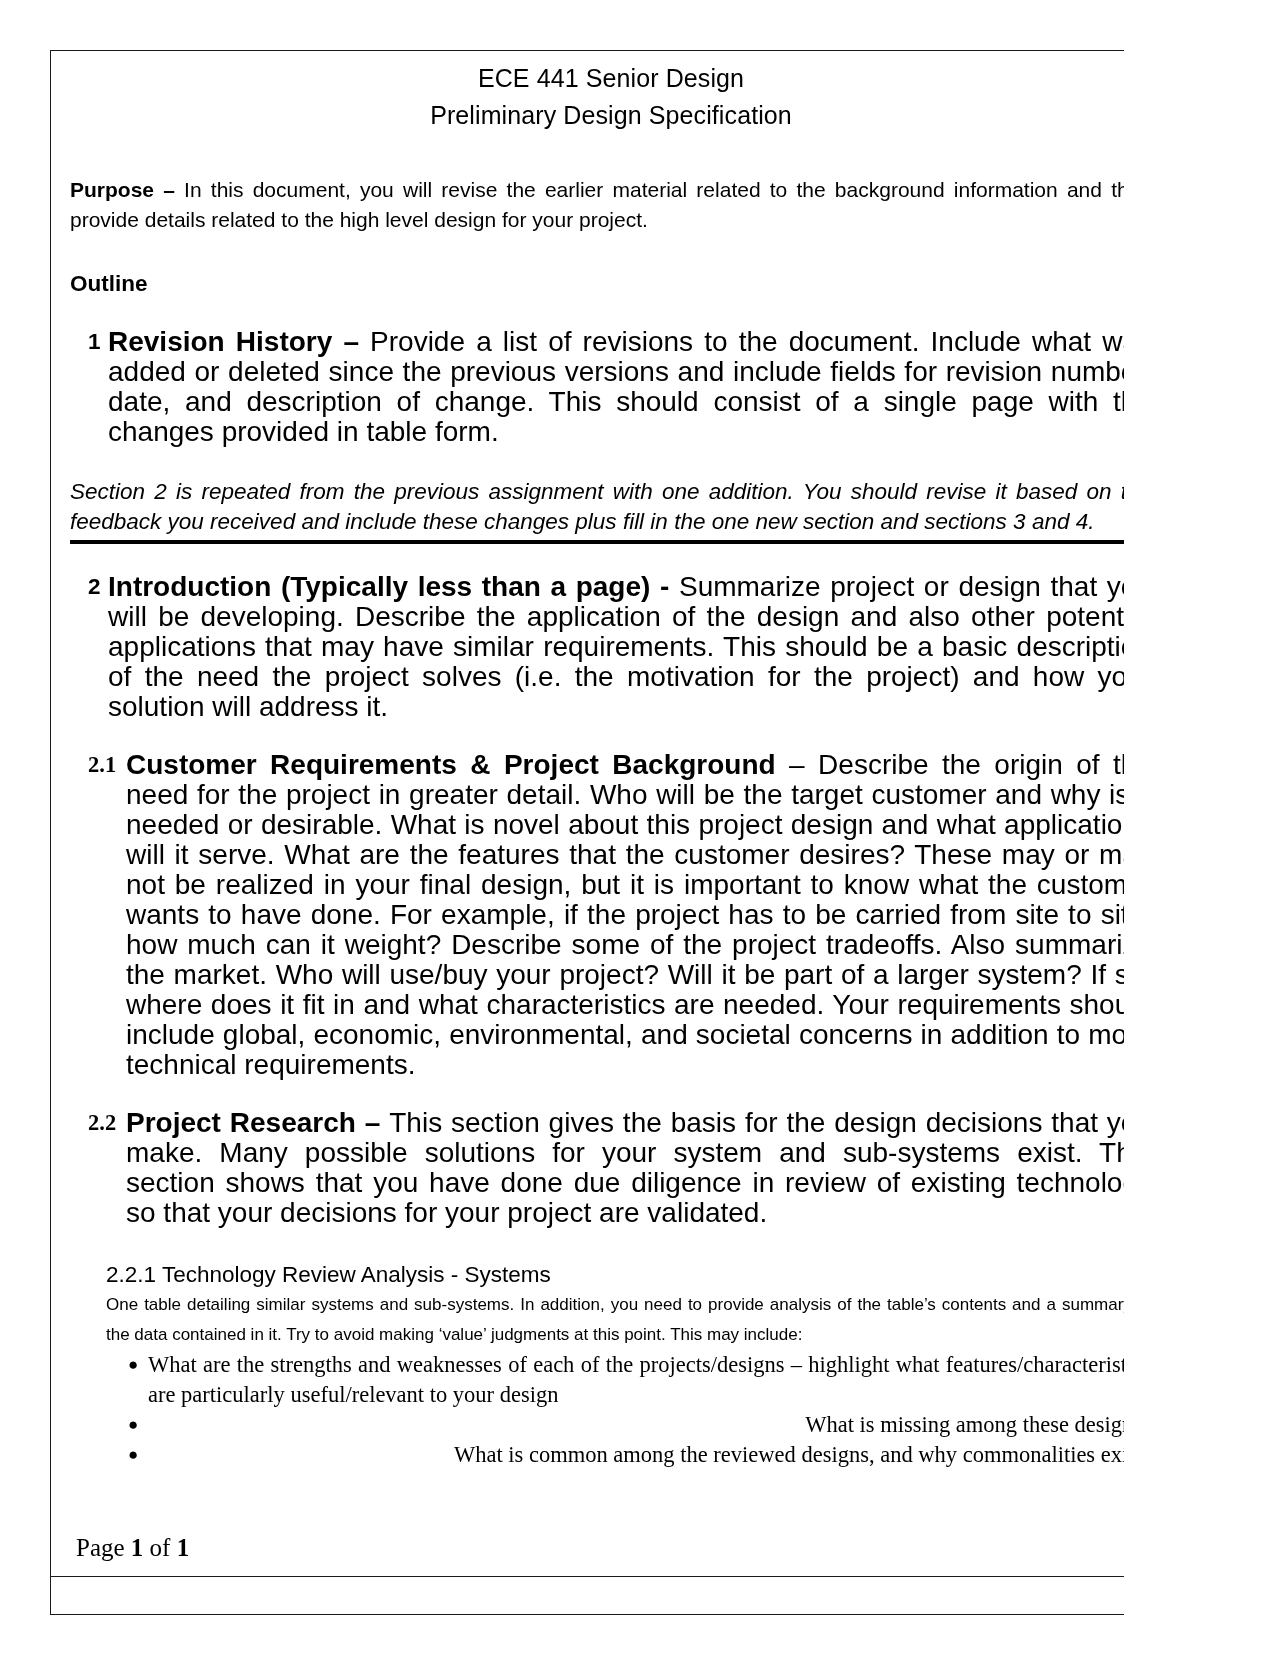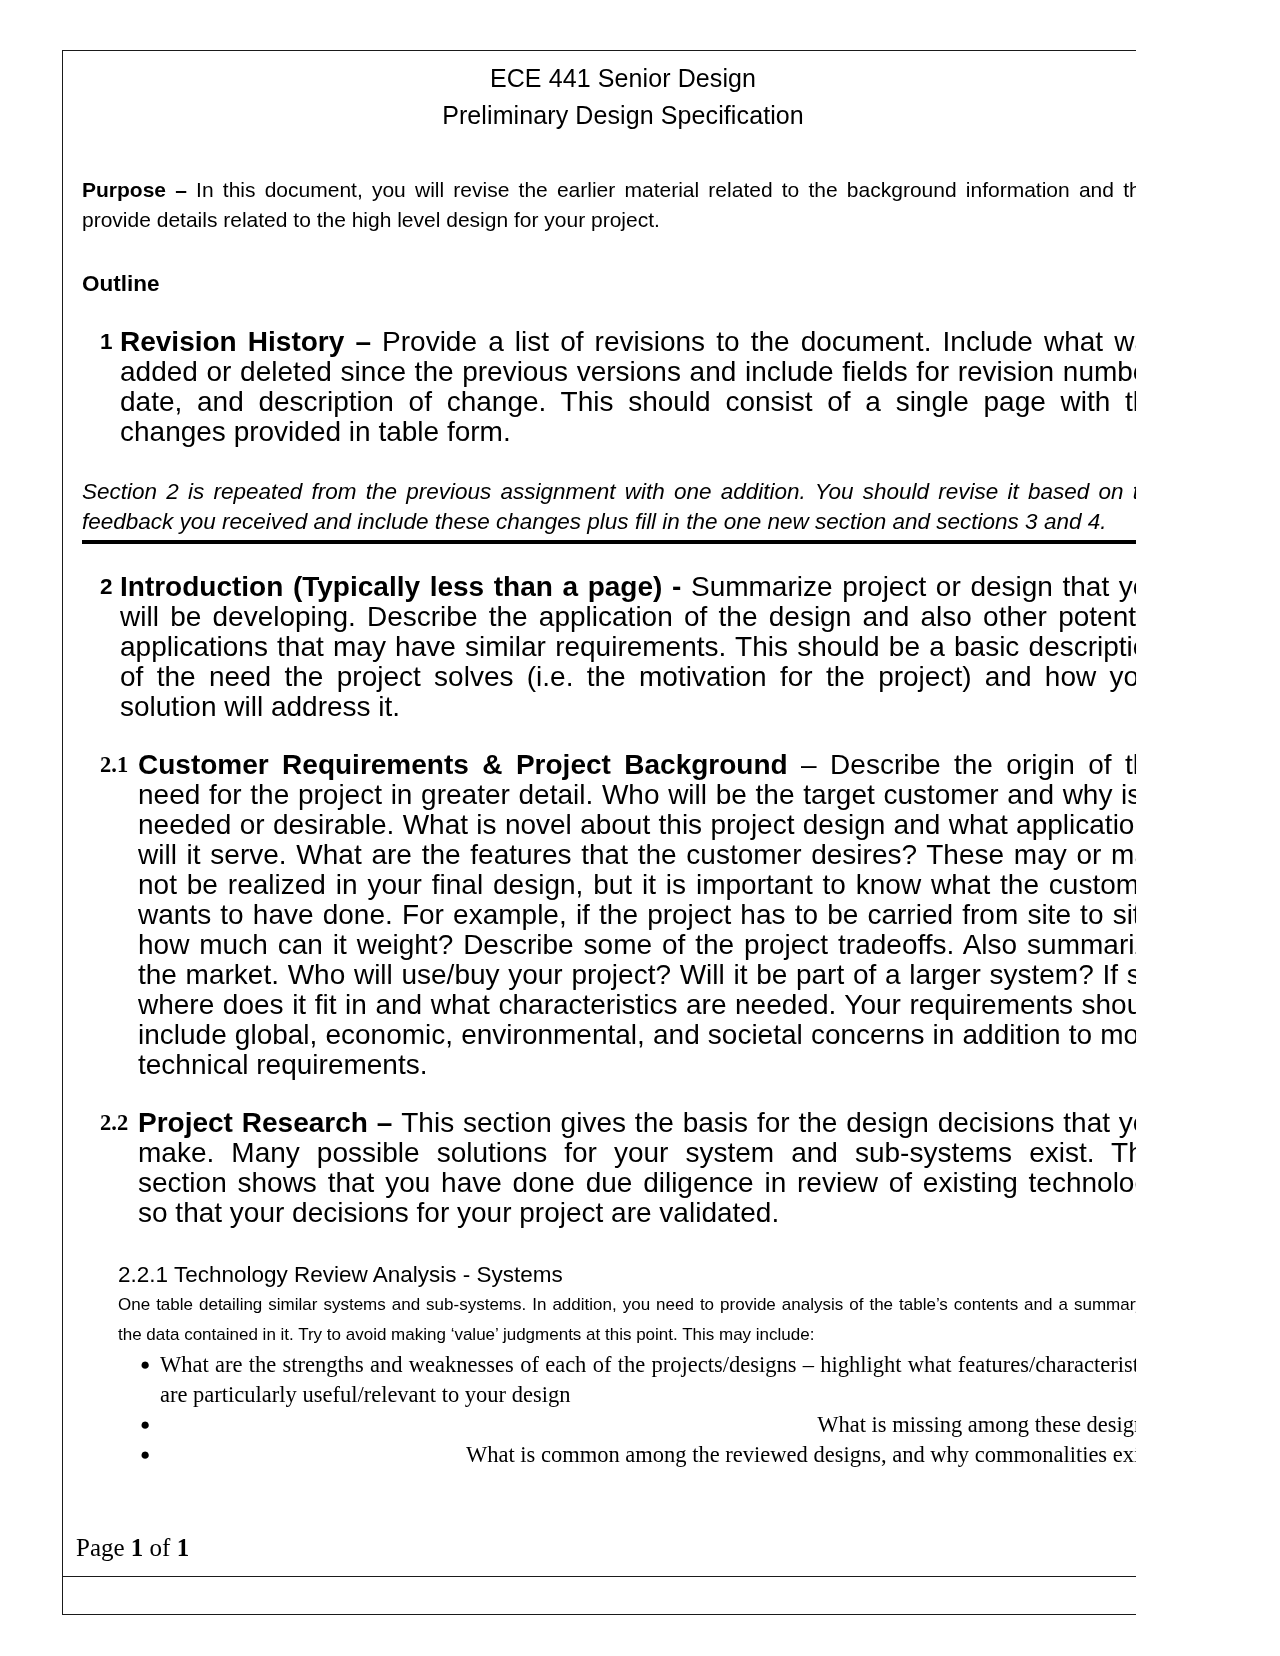--- a/index.html
+++ b/index.html
@@ -12,21 +12,20 @@
     font-family: "Liberation Sans", sans-serif;
     color: #000000;
   }
   .page {
     position: relative;
     width: 1124px;
     height: 1656px;
     background: #ffffff;
     box-sizing: border-box;
     overflow: hidden;
-    margin-left: 12px;
   }
   
   .page-frame {
     position: absolute;
     left: 50px;
     top: 50px;
     width: 1180px;
     height: 1565px;
     border: 1px solid #1a1a1a;
     box-sizing: border-box;
@@ -155,21 +154,21 @@
   .footer-rule {
     position: absolute;
     left: 50px;
     top: 1576px;
     width: 1180px;
     height: 1px;
     background: #1a1a1a;
   }
   .footer {
     position: absolute;
-    left: 64px;
+    left: 76px;
     top: 1533px;
     font-family: "Liberation Serif", serif;
     font-size: 25px;
     line-height: 30px;
   }
   .footer .pnum { font-weight: bold; }
 </style>
 </head>
 <body>
 

